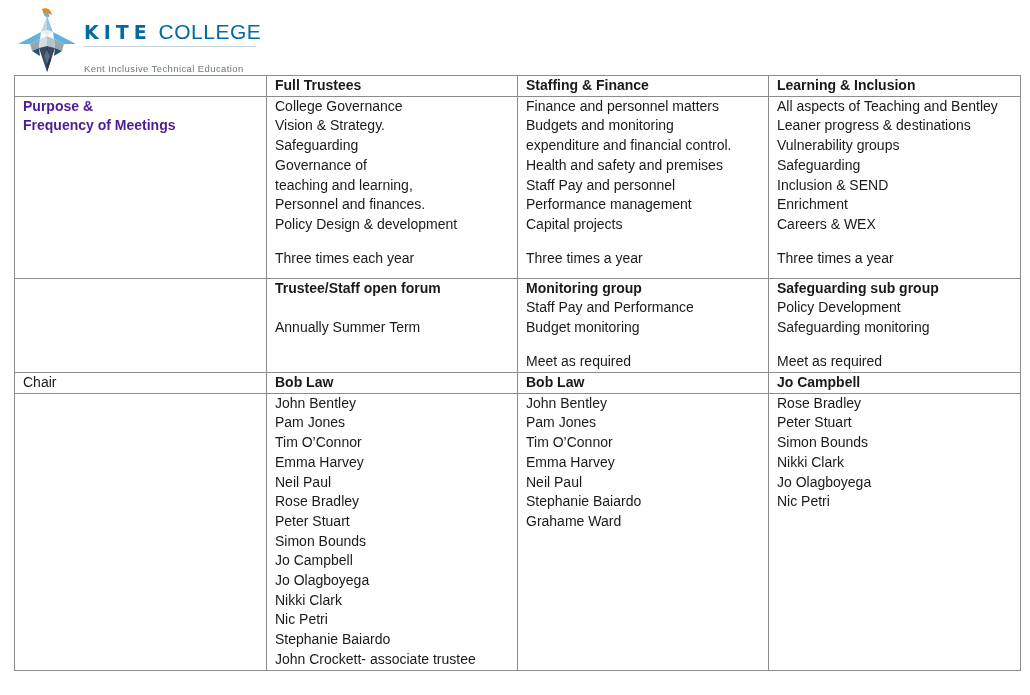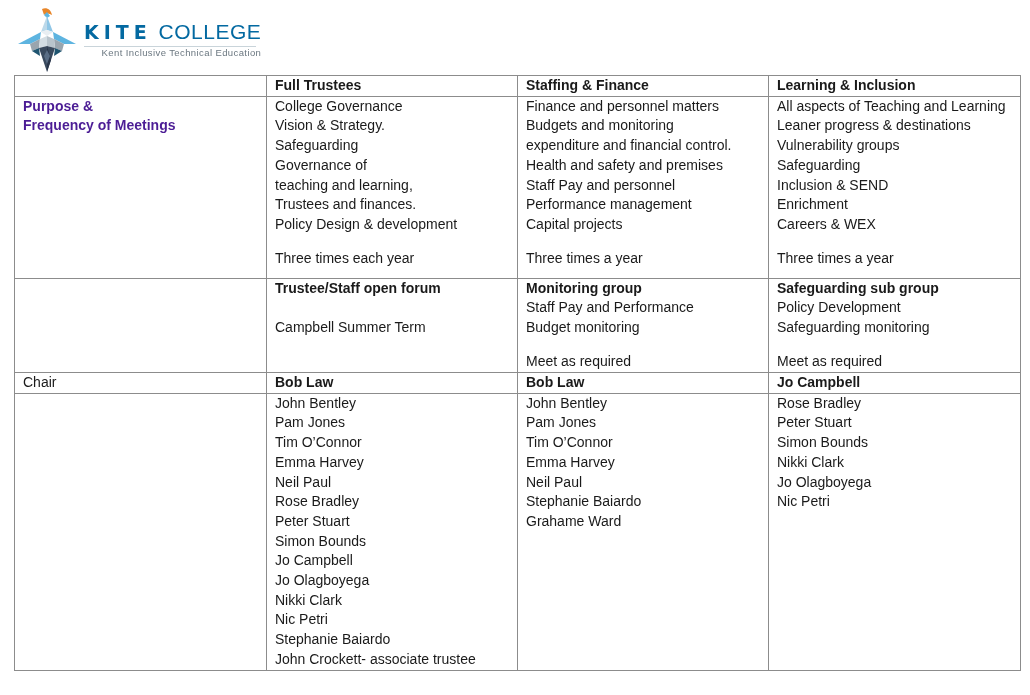--- a/index.html
+++ b/index.html
@@ -46,23 +46,22 @@
   }
   .logo-rule {
     height: 1px;
     background: #c9d4da;
     width: 172px;
     margin-top: 3px;
   }
   .logo-sub {
     font-size: 9.5px;
     color: #6b7780;
-    margin-top: 0;
+    margin-top: 16px;
     letter-spacing: 0.4px;
-    text-align: right;
   }
 
   table.gov {
     position: absolute;
     left: 14px; top: 75px;
     width: 1006px;
     border-collapse: collapse;
     table-layout: fixed;
     font-size: 14px;
   }
@@ -142,55 +141,55 @@
     <td class="bold label-cell">
       <span class="line">Purpose &amp;</span>
       <span class="line">Frequency of Meetings</span>
     </td>
     <td>
       <span class="line">College Governance</span>
       <span class="line">Vision &amp; Strategy.</span>
       <span class="line">Safeguarding</span>
       <span class="line">Governance of</span>
       <span class="line">teaching and learning,</span>
-      <span class="line">Trustees and finances.</span>
+      <span class="line">Personnel and finances.</span>
       <span class="line">Policy Design &amp; development</span>
       <span class="gap"></span>
       <span class="line">Three times each year</span>
     </td>
     <td>
       <span class="line">Finance and personnel matters</span>
       <span class="line">Budgets and monitoring</span>
       <span class="line">expenditure and financial control.</span>
       <span class="line">Health and safety and premises</span>
       <span class="line">Staff Pay and personnel</span>
       <span class="line">Performance management</span>
       <span class="line">Capital projects</span>
       <span class="gap"></span>
       <span class="line">Three times a year</span>
     </td>
     <td>
-      <span class="line">All aspects of Teaching and Learning</span>
+      <span class="line">All aspects of Teaching and Bentley</span>
       <span class="line">Leaner progress &amp; destinations</span>
       <span class="line">Vulnerability groups</span>
       <span class="line">Safeguarding</span>
       <span class="line">Inclusion &amp; SEND</span>
       <span class="line">Enrichment</span>
       <span class="line">Careers &amp; WEX</span>
       <span class="gap"></span>
       <span class="line">Three times a year</span>
     </td>
   </tr>
 
   <tr class="row-subgroup h-top">
     <td></td>
     <td>
       <span class="line bold">Trustee/Staff open forum</span>
       <span class="line">&nbsp;</span>
-      <span class="line">Campbell Summer Term</span>
+      <span class="line">Annually Summer Term</span>
     </td>
     <td>
       <span class="line bold">Monitoring group</span>
       <span class="line">Staff Pay and Performance</span>
       <span class="line">Budget monitoring</span>
       <span class="gap"></span>
       <span class="line">Meet as required</span>
     </td>
     <td>
       <span class="line bold">Safeguarding sub group</span>

